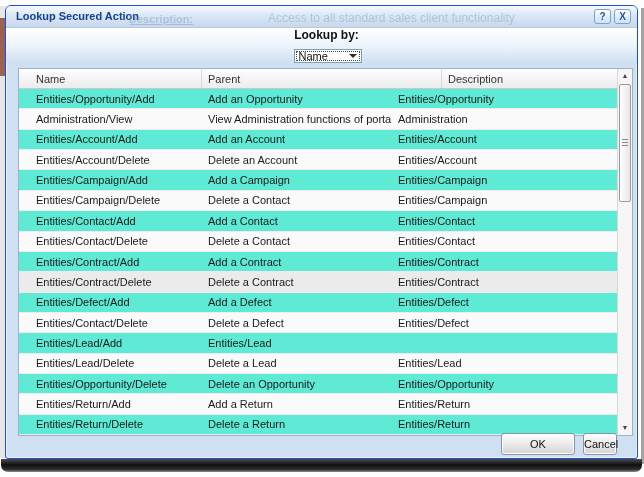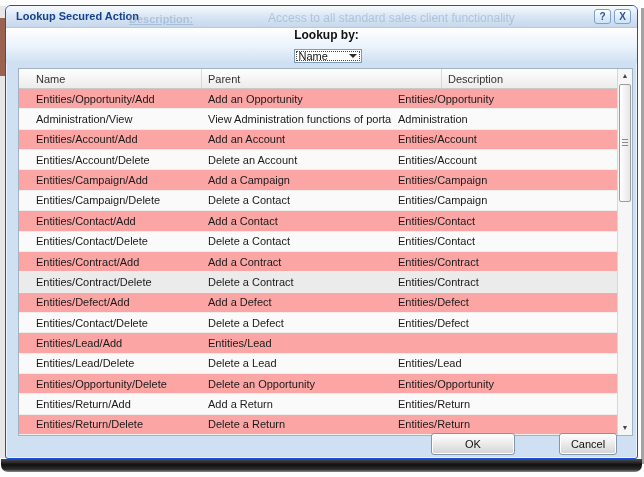--- a/index.html
+++ b/index.html
@@ -50,21 +50,21 @@
     box-shadow: inset 0 0 0 1px #fff; cursor:pointer; font-family:"Liberation Sans",sans-serif; }
   .search-btn { width:76px; height:21px; margin-left:6px; }
 
   
   .grid { position:absolute; left:12px; top:62px; width:615px; height:368px;
     background:#fff; border:1px solid #9fb2c6; display:flex; flex-direction:column; }
   .thead { display:flex; height:20px; background:linear-gradient(180deg,#fefefe,#ececec);
     border-bottom:1px solid #c9c9c9; flex:none; }
   .th { font-size:11px; color:#333; display:flex; align-items:center; border-right:1px solid #d9d9d9; cursor:pointer; }
   .tbody { flex:1; position:relative; display:flex; flex-direction:column; margin-right:15px; overflow:hidden; }
-  .tr { flex:1; display:flex; align-items:center; background:#fca5a5; border-bottom:1px solid #ededed;
+  .tr { flex:1; display:flex; align-items:center; background:#5eead4; border-bottom:1px solid #ededed;
     font-size:11px; color:#1a1a1a; cursor:pointer; }
   .tr:nth-child(even) { background:#fafafa; }
   .tr.hl { background:#ebebeb; }
   .c-name { width:183px; padding-left:17px; flex:none; white-space:nowrap; overflow:hidden; }
   .c-desc { width:190px; padding-left:6px; flex:none; white-space:nowrap; overflow:hidden; }
   .c-parent { flex:1; padding-left:6px; white-space:nowrap; overflow:hidden; }
 
   
   .sb { position:absolute; right:0; top:0; width:15px; height:100%;
     background:#f6f6f6; border-left:1px solid #d7d7d7; }
@@ -74,22 +74,22 @@
   .sb-down { bottom:0; }
   .sb-thumb { position:absolute; left:1px; top:15px; width:12px; height:118px;
     background:linear-gradient(90deg,#ffffff,#e6e6e6); border:1px solid #9b9b9b;
     border-radius:2px; cursor:pointer; }
   .sb-grip { position:absolute; left:2px; right:2px; top:54px; height:8px;
     background:repeating-linear-gradient(180deg,#8a8a8a 0 1px,transparent 1px 3px); }
 
   
   .footer { position:absolute; left:0; right:0; bottom:0; height:29px; display:flex;
     justify-content:flex-end; align-items:center; gap:8px; padding-right:20px; }
-  .btn-ok { width:84px; height:22px; }
-  .btn-cancel { width:58px; height:22px;margin-left:36px; }
+  .btn-ok { width:74px; height:22px; }
+  .btn-cancel { width:34px; height:22px; }
 </style>
 </head>
 <body>
 
 <div class="canvas">
 
   <div class="bg-left-strip"></div>
   <div class="bg-left-red"></div>
 
   <div class="dialog">

